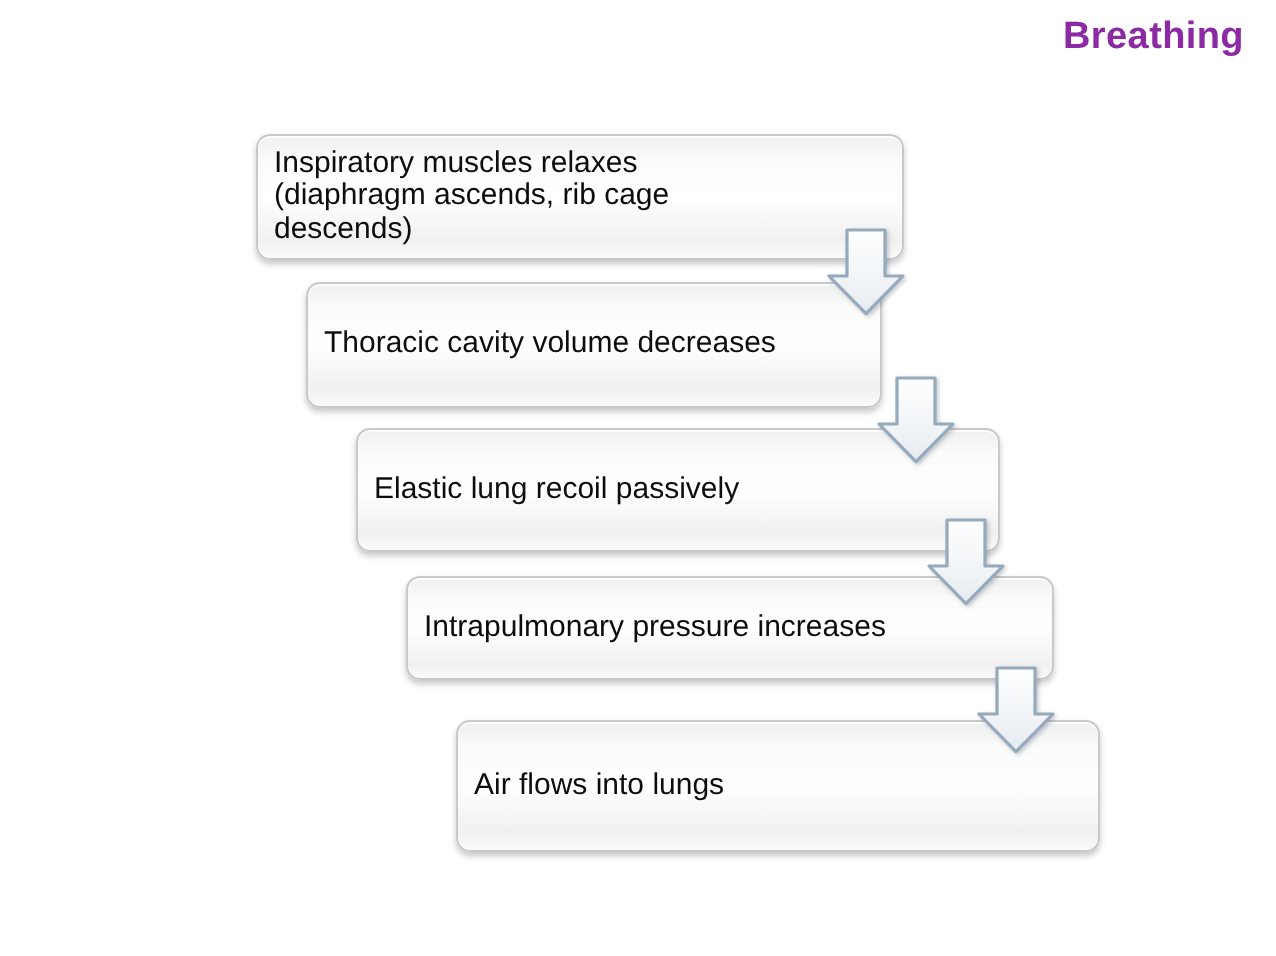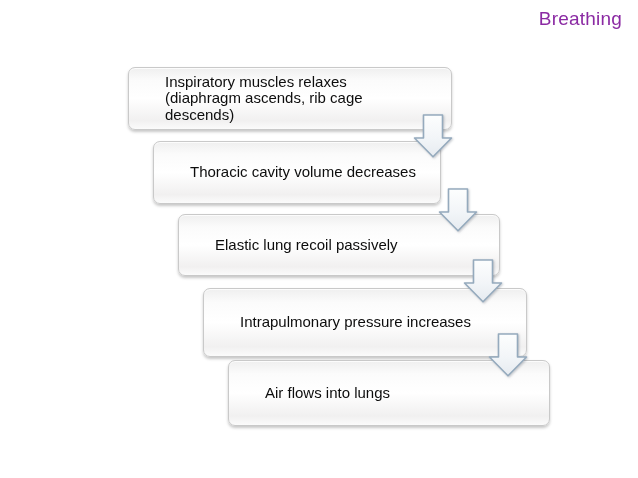--- a/index.html
+++ b/index.html
@@ -7,47 +7,46 @@
     position:relative;
     width:638px;height:478px;
     background:#ffffff;
     overflow:hidden;
     font-family:"Liberation Sans", sans-serif;
   }
   .slide-title{
     position:absolute;
     top:8px;right:16px;
     font-size:19px;
-    font-weight:400;
+    font-weight:700;
     color:#8B2AA3;
     letter-spacing:.2px;
   }
   .step{
     position:absolute;
     border:1px solid #c9c9c9;
     border-radius:7px;
     background:linear-gradient(180deg,#efefef 0%,#fbfbfb 20%,#ffffff 50%,#f1f0f0 86%,#fbfbfb 100%);
     box-shadow:0 2px 3px rgba(0,0,0,.22), inset 0 1px 0 rgba(255,255,255,.8);
     display:flex;
     align-items:center;
     box-sizing:border-box;
     z-index:1;
   }
   .step-label{
     padding:0 8px;
     font-size:15px;
     line-height:1.07;
     color:#0d0d0d;
     white-space:pre-line;
-    margin-left:28px;
   }
   .s1{left:128px;top:67px;width:324px;height:63px;}
   .s2{left:153px;top:141px;width:288px;height:63px;}
   .s3{left:178px;top:214px;width:322px;height:62px;}
-  .s4{left:203px;top:288px;width:324px;height:69px;}
+  .s4{left:203px;top:288px;width:324px;height:52px;}
   .s5{left:228px;top:360px;width:322px;height:66px;}
   .arrow{
     position:absolute;
     width:40px;height:44px;
     z-index:2;
     filter:drop-shadow(1px 1.5px 1px rgba(70,80,95,.30));
   }
   .a1{left:413px;top:114px;}
   .a2{left:438px;top:188px;}
   .a3{left:463px;top:259px;}

